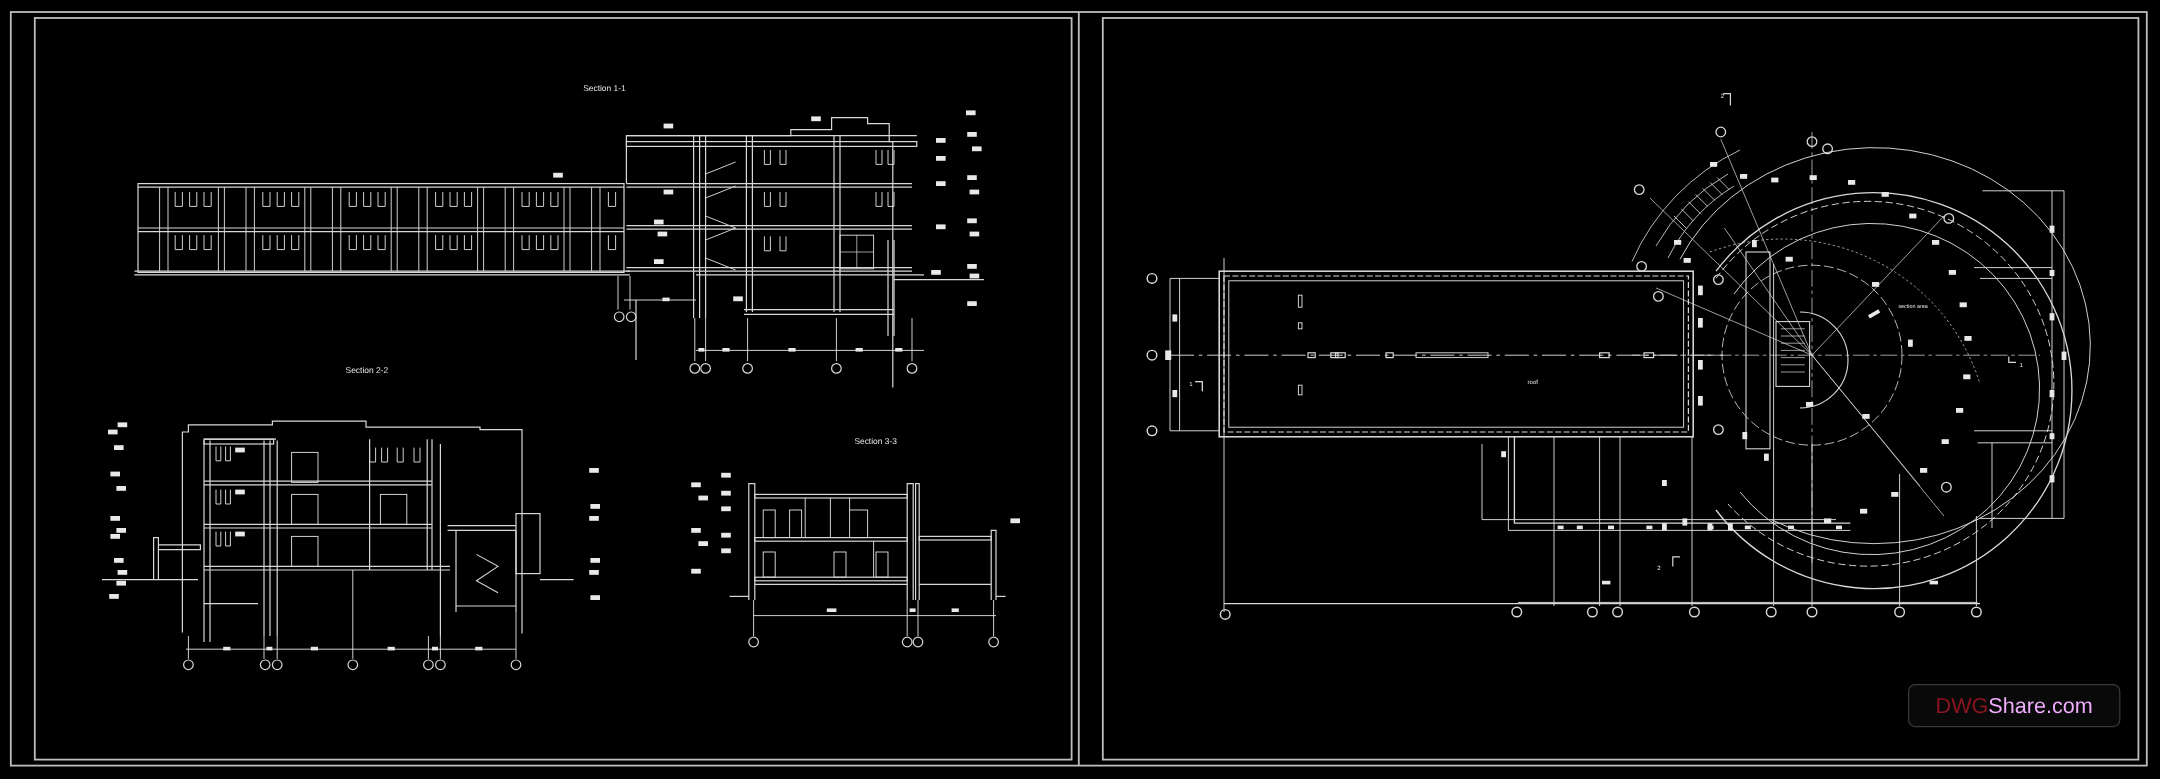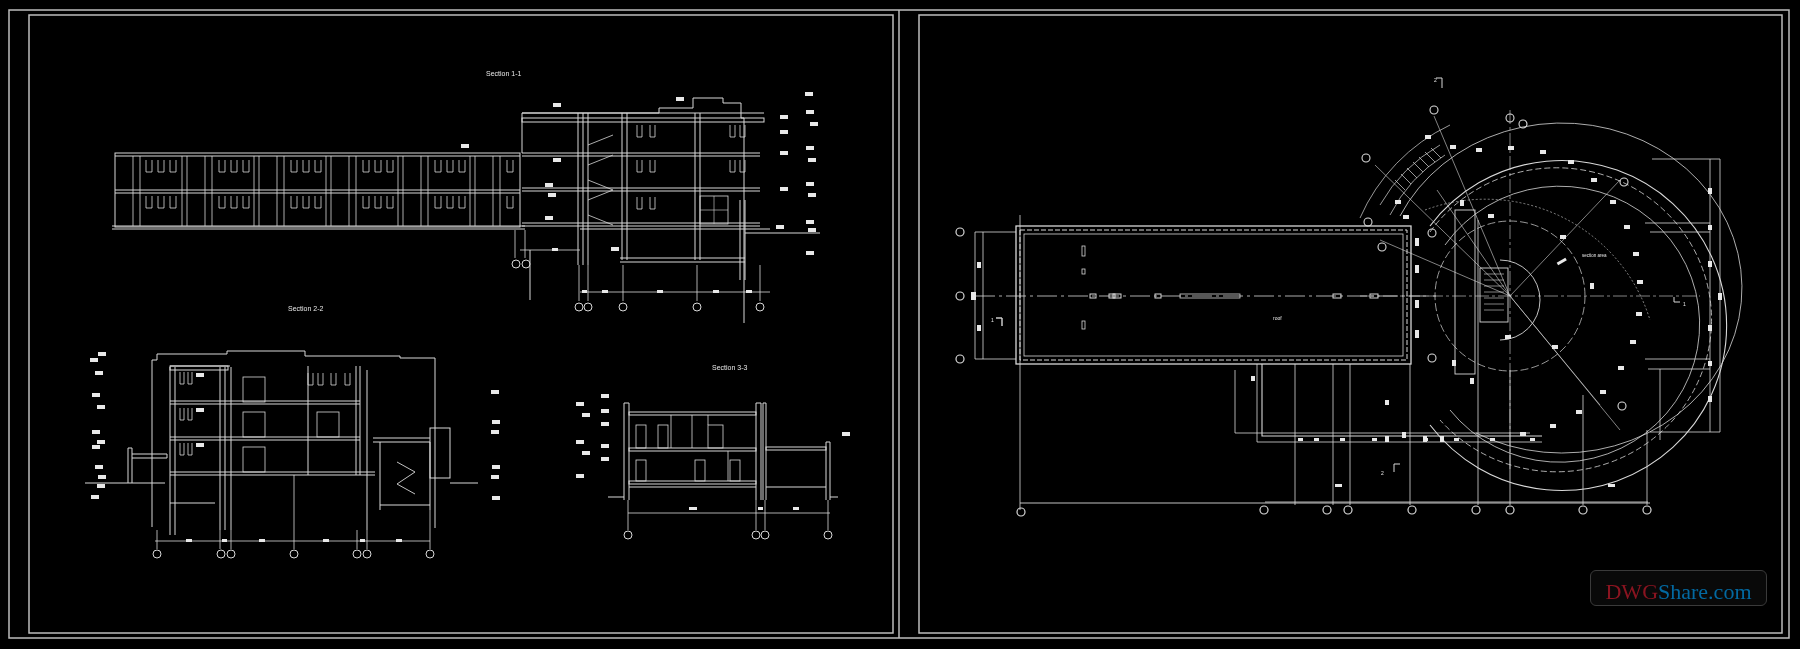--- a/index.html
+++ b/index.html
@@ -1,21 +1,21 @@
 <!DOCTYPE html>
 <html><head>
 <meta charset="utf-8">
 <style>
   html,body{margin:0;padding:0;background:#000;}
   body{width:1800px;height:649px;overflow:hidden;position:relative;font-family:"Liberation Sans",sans-serif;}
   #sheet{position:absolute;left:0;top:0;width:1800px;height:649px;}
   svg text{font-family:"Liberation Sans",sans-serif;fill:#e8e8e8;}
-  .watermark{position:absolute;left:1590px;top:570px;width:175px;height:34px;border:1px solid #3a3a3a;border-radius:6px;background:rgba(10,10,10,.85);display:flex;align-items:flex-end;justify-content:center;font-size:22px;letter-spacing:0;font-family:Liberation Serif, serif;}
+  .watermark{position:absolute;left:1590px;top:570px;width:175px;height:34px;border:1px solid #3a3a3a;border-radius:6px;background:rgba(10,10,10,.85);display:flex;align-items:center;justify-content:center;font-size:18px;letter-spacing:0;}
   .wm-red{color:#8a1420;}
-  .wm-grey{color:#0369a1;}
+  .wm-grey{color:#f0abfc;}
 </style>
 </head>
 <body>
 
 <svg id="sheet" viewBox="0 0 1800 649" xmlns="http://www.w3.org/2000/svg" stroke="#d8d8d8" fill="none" stroke-width="1">
 
   <g stroke="#bdbdbd">
     <rect x="9" y="10" width="1780" height="628" stroke-width="1.5"></rect>
     <rect x="29" y="15" width="864" height="618" stroke-width="1.5"></rect>
     <line x1="899" y1="10" x2="899" y2="638" stroke-width="1.5"></line>

